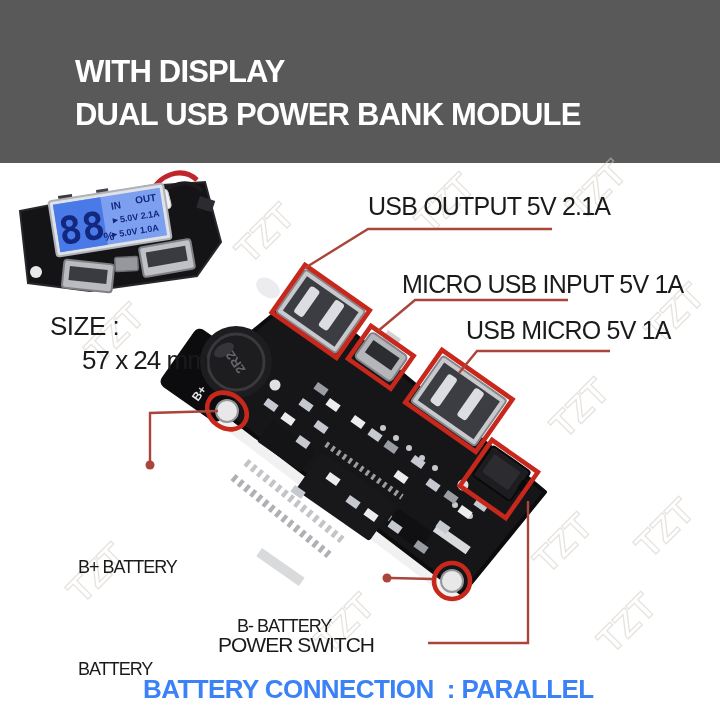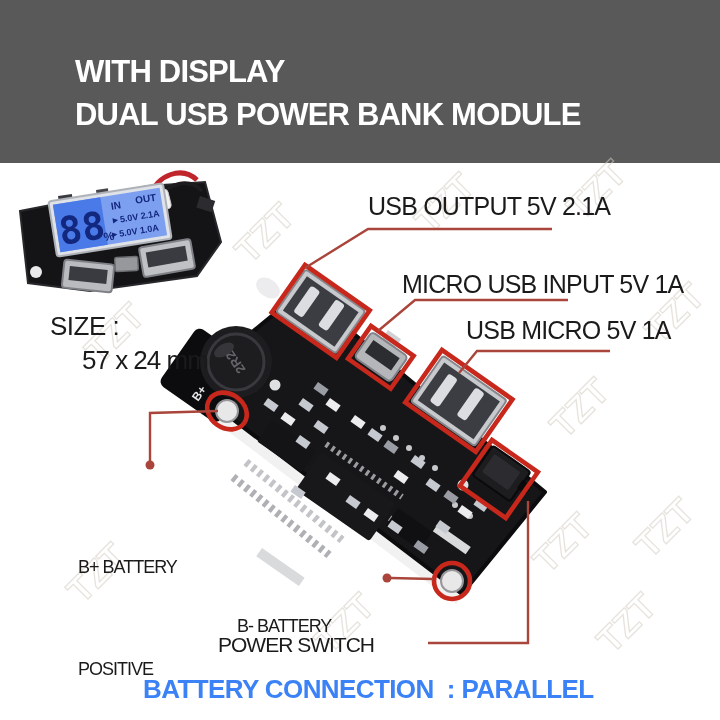--- a/index.html
+++ b/index.html
@@ -217,21 +217,21 @@
 
 <div class="label" id="lbl-size1">SIZE :</div>
 <div class="label" id="lbl-size2">57 x 24 mm</div>
 
 <div class="label callout" id="lbl-usb21">USB OUTPUT 5V 2.1A</div>
 <div class="label callout" id="lbl-micro">MICRO USB INPUT 5V 1A</div>
 <div class="label callout" id="lbl-usb1">USB MICRO 5V 1A</div>
 
 <div class="label callout2" id="lbl-bplus">
   <div>B+ BATTERY</div>
-  <div>POSITIVE</div>
+  <div>BATTERY</div>
 </div>
 <div class="label callout2" id="lbl-bminus">
   <div>B- BATTERY</div>
   <div>NEGATIVE</div>
 </div>
 <div class="label" id="lbl-switch">POWER SWITCH</div>
 
 <div class="footer-note">BATTERY CONNECTION  : PARALLEL</div>
 
 </body></html>

